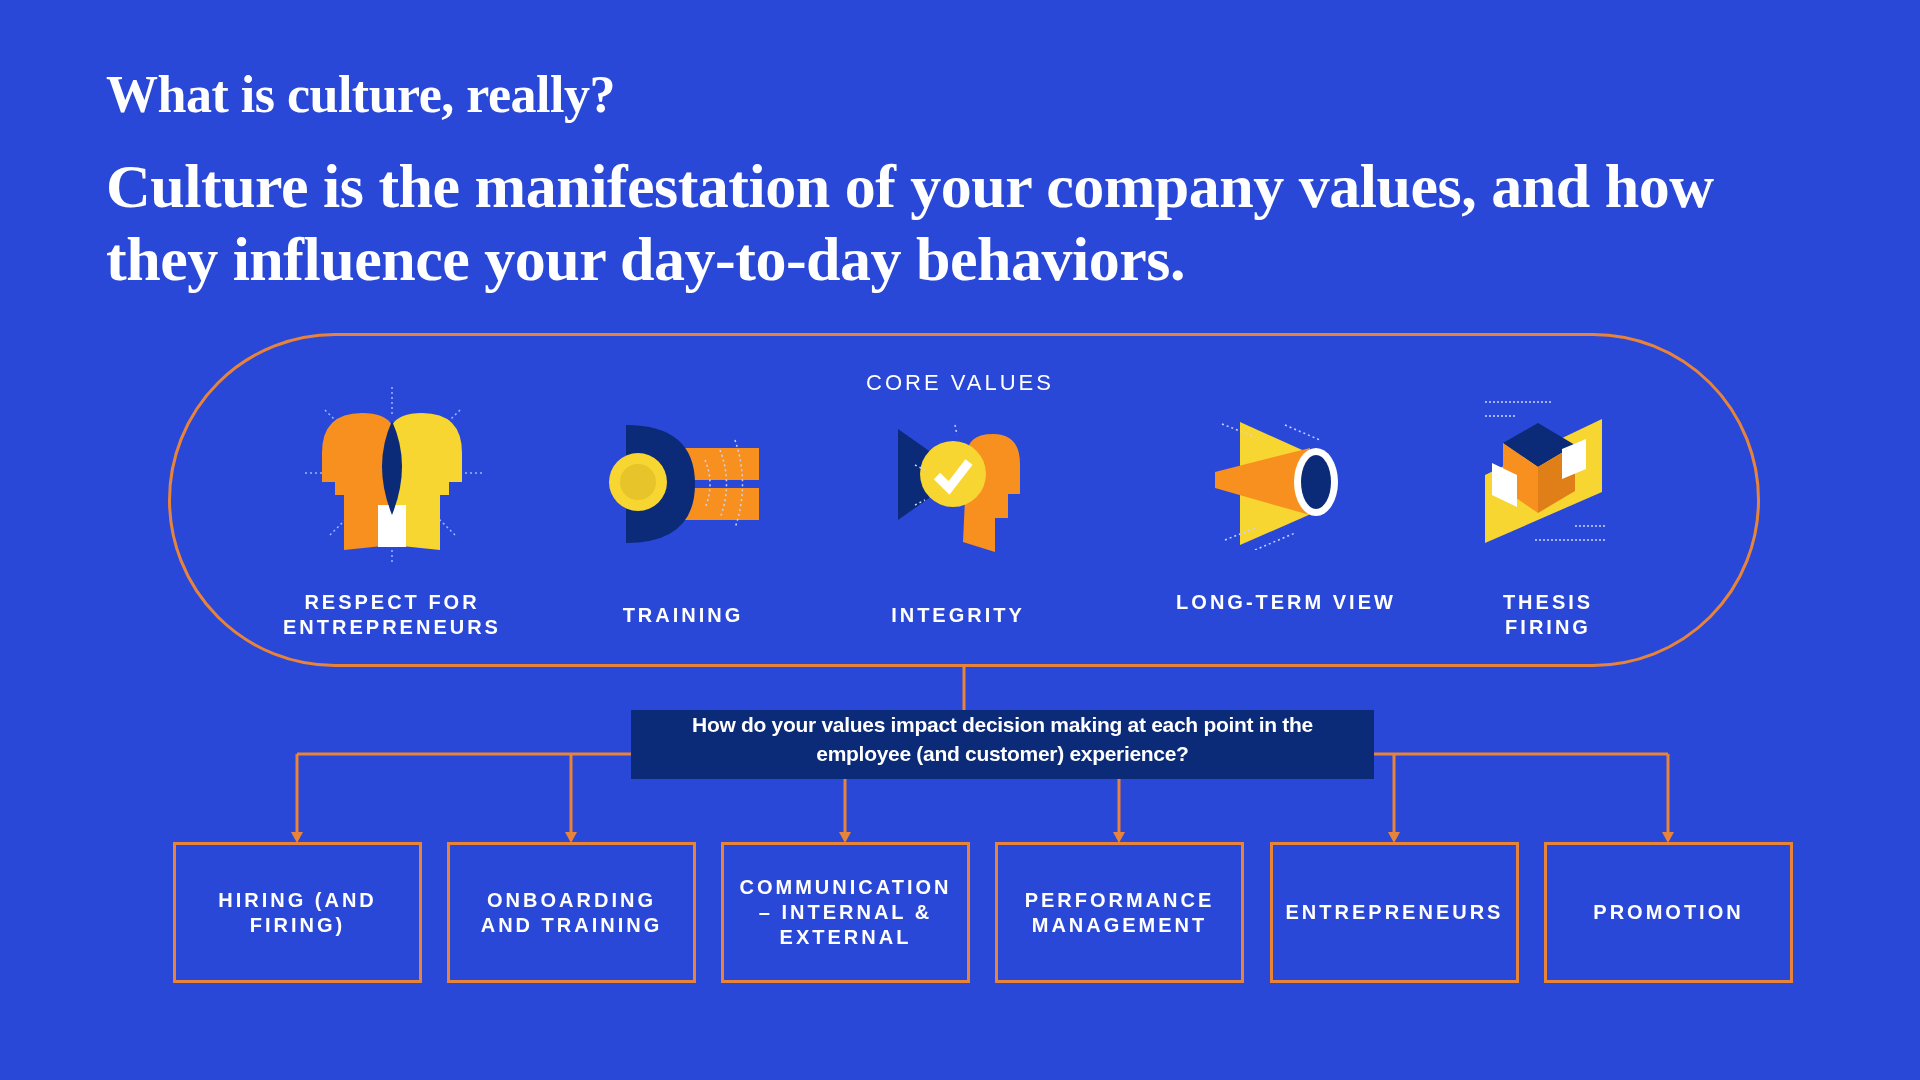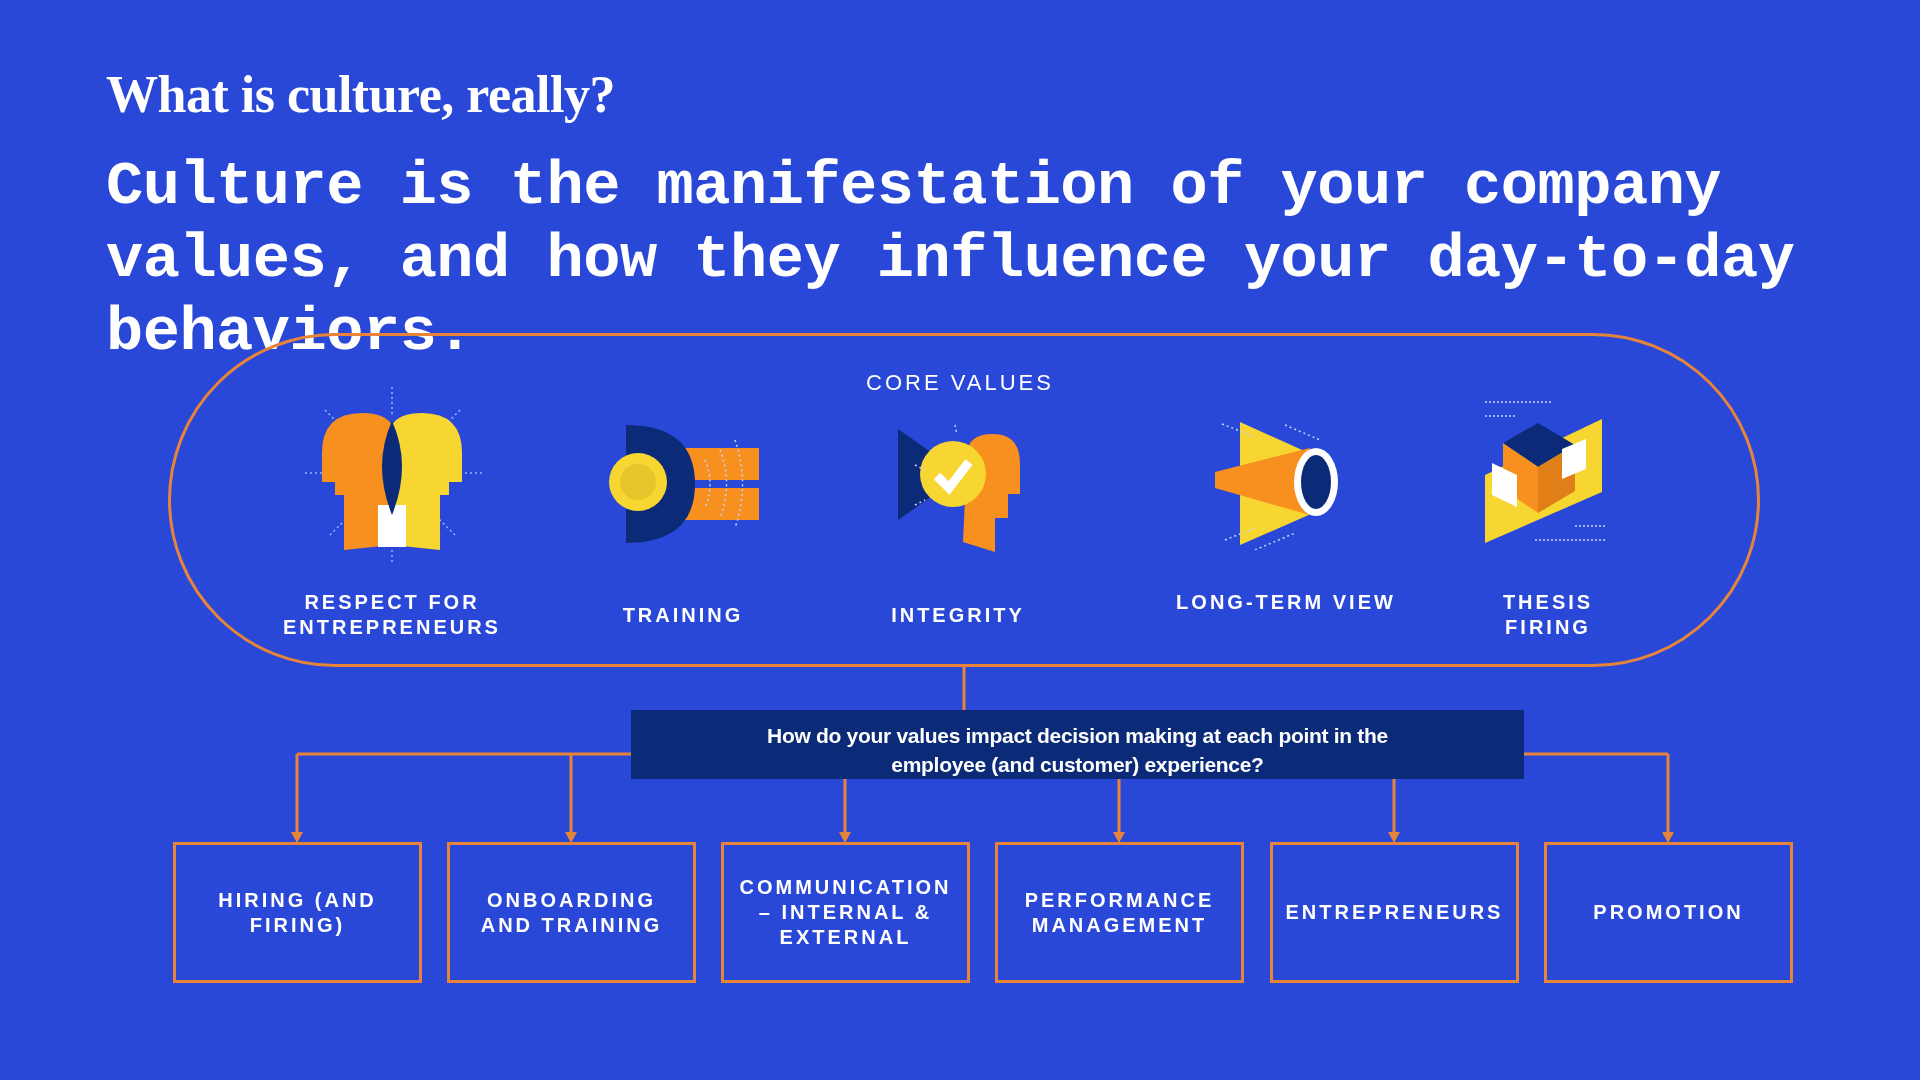--- a/index.html
+++ b/index.html
@@ -1,23 +1,23 @@
 <!DOCTYPE html>
 <html><head>
 <meta charset="utf-8">
 <style>
   html,body{margin:0;padding:0;}
   body{width:1920px;height:1080px;background:#2a48d8;position:relative;overflow:hidden;font-family:"Liberation Sans","DejaVu Sans",sans-serif;color:#fff;}
   .title{position:absolute;left:106px;top:60px;font-family:"Liberation Serif","DejaVu Serif",serif;font-weight:700;font-size:52px;line-height:70px;letter-spacing:-0.5px;text-align:center;}
-  .subtitle{position:absolute;left:106px;top:150px;width:1700px;font-family:Liberation Mono, monospace;font-weight:700;font-size:62px;line-height:73px;letter-spacing:-0.5px;}
+  .subtitle{position:absolute;left:106px;top:150px;width:1700px;font-family:Liberation Serif, serif;font-weight:700;font-size:62px;line-height:73px;letter-spacing:-0.5px;}
   .pill{position:absolute;left:168px;top:333px;width:1592px;height:334px;border:3px solid #e8843a;border-radius:167px;box-sizing:border-box;}
   .core-label{position:absolute;left:760px;width:400px;top:370px;text-align:center;font-weight:400;font-size:22px;letter-spacing:3px;}
   .icon{position:absolute;}
   .value-label{position:absolute;width:260px;text-align:center;font-weight:700;font-size:20px;letter-spacing:3px;line-height:25px;}
-  .qbox{position:absolute;left:631px;top:710px;width:893px;height:69px;background:#0b2a78;display:flex;align-items:flex-end;justify-content:center;text-align:center;font-weight:700;font-size:21px;line-height:29px;letter-spacing:-0.3px;}
+  .qbox{position:absolute;left:631px;top:710px;width:743px;height:69px;background:#0b2a78;display:flex;align-items:flex-start;justify-content:center;text-align:center;font-weight:700;font-size:21px;line-height:29px;letter-spacing:-0.3px;}
   .qbox span{display:block;width:700px;}
   .box{position:absolute;top:842px;width:249px;height:141px;border:3px solid #e8843a;box-sizing:border-box;display:flex;align-items:center;justify-content:center;text-align:center;font-weight:700;font-size:20px;letter-spacing:3px;line-height:25px;padding:0 10px;}
   svg.lines{position:absolute;left:0;top:0;}
 </style>
 </head>
 <body>
 
 <div class="title">What is culture, really?</div>
 <div class="subtitle">Culture is the manifestation of your company values, and how they influence your day-to-day behaviors.</div>
 

